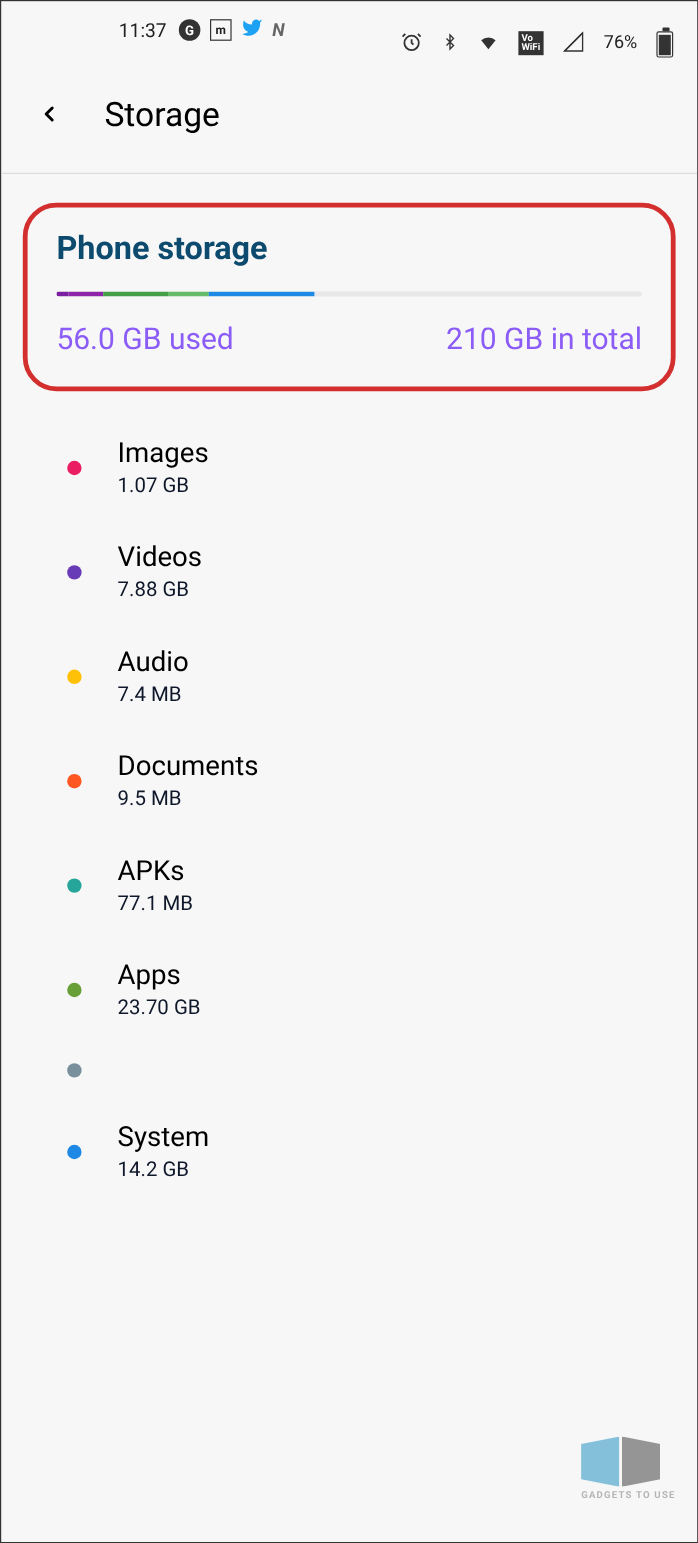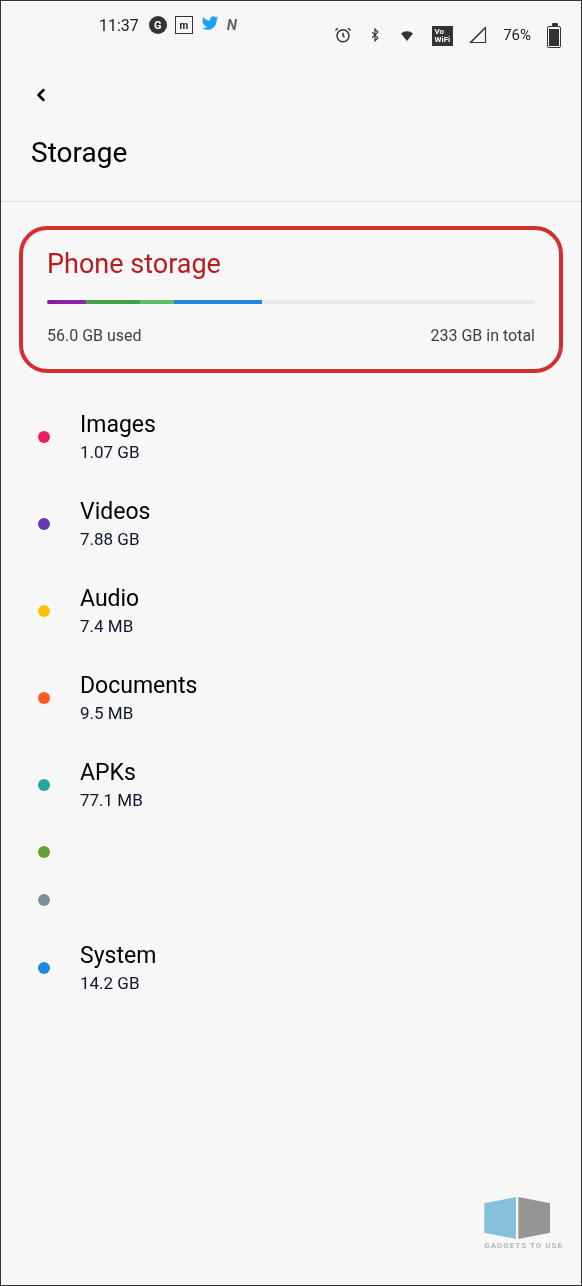--- a/index.html
+++ b/index.html
@@ -61,71 +61,70 @@
       display: flex;
       align-items: center;
       justify-content: center;
       font-size: 10px;
       font-weight: bold;
     }
     .header {
       display: flex;
       align-items: flex-start;
       padding: 30px 30px 32px 30px;
-      gap: 24px;
+      gap: 36px;
       border-bottom: 1px solid #ddd;
-      flex-direction: column;
     }
     .back-arrow {
       font-size: 28px;
       font-weight: 300;
       cursor: pointer;
     }
     .header-title {
       font-size: 28px;
       font-weight: 400;
       color: #000;
     }
     .phone-storage-card {
       margin: 24px 18px 8px 18px;
       padding: 18px 24px 24px 24px;
       border: 4px solid #d32f2f;
       border-radius: 28px;
       background: #f7f7f7;
     }
     .card-title {
       font-size: 27px;
-      font-weight: 400;
-      color: #b91c1c;
+      font-weight: 700;
+      color: #0c4a6e;
       margin-bottom: 20px;
     }
     .progress-bar {
       height: 4px;
       background: #e8e8e8;
       border-radius: 2px;
       display: flex;
       overflow: hidden;
       margin-bottom: 22px;
     }
     .progress-segment {
       height: 100%;
     }
     .storage-stats {
       display: flex;
       justify-content: space-between;
-      font-size: 16px;
-      color: #404040;
+      font-size: 25px;
+      color: #8b5cf6;
     }
     .category-list {
       padding: 12px 0;
     }
     .category-item {
       display: flex;
       align-items: center;
-      padding: 18px 30px 18px 37px;
+      padding: 18px 30px 18px 55px;
       cursor: pointer;
     }
     .category-dot {
       width: 12px;
       height: 12px;
       border-radius: 50%;
       margin-right: 30px;
     }
     .category-text {
       display: flex;
@@ -258,21 +257,21 @@
   <div class="card-title">Phone storage</div>
   <div class="progress-bar" id="progress-bar">
       <div class="progress-segment" style="background: rgb(123, 31, 162); width: 2%;"></div>
       <div class="progress-segment" style="background: rgb(142, 36, 170); width: 6%;"></div>
       <div class="progress-segment" style="background: rgb(67, 160, 71); width: 11%;"></div>
       <div class="progress-segment" style="background: rgb(102, 187, 106); width: 7%;"></div>
       <div class="progress-segment" style="background: rgb(30, 136, 229); width: 18%;"></div>
     </div>
   <div class="storage-stats">
     <span>56.0 GB used</span>
-    <span>233 GB in total</span>
+    <span>210 GB in total</span>
   </div>
 </div>
 
 <div class="category-list" id="category-list">
     <div class="category-item">
       <div class="category-dot" style="background: rgb(233, 30, 99);"></div>
       <div class="category-text">
         <div class="category-name">Images</div>
         <div class="category-size">1.07 GB</div>
       </div>
@@ -300,20 +299,24 @@
     </div>
     <div class="category-item">
       <div class="category-dot" style="background: rgb(38, 166, 154);"></div>
       <div class="category-text">
         <div class="category-name">APKs</div>
         <div class="category-size">77.1 MB</div>
       </div>
     </div>
     <div class="category-item">
       <div class="category-dot" style="background: rgb(104, 159, 56);"></div>
+      <div class="category-text">
+        <div class="category-name">Apps</div>
+        <div class="category-size">23.70  GB</div>
+      </div>
     </div>
     <div class="category-item">
       <div class="category-dot" style="background: rgb(120, 144, 156);"></div>
     </div>
     <div class="category-item">
       <div class="category-dot" style="background: rgb(30, 136, 229);"></div>
       <div class="category-text">
         <div class="category-name">System</div>
         <div class="category-size">14.2 GB</div>
       </div>

